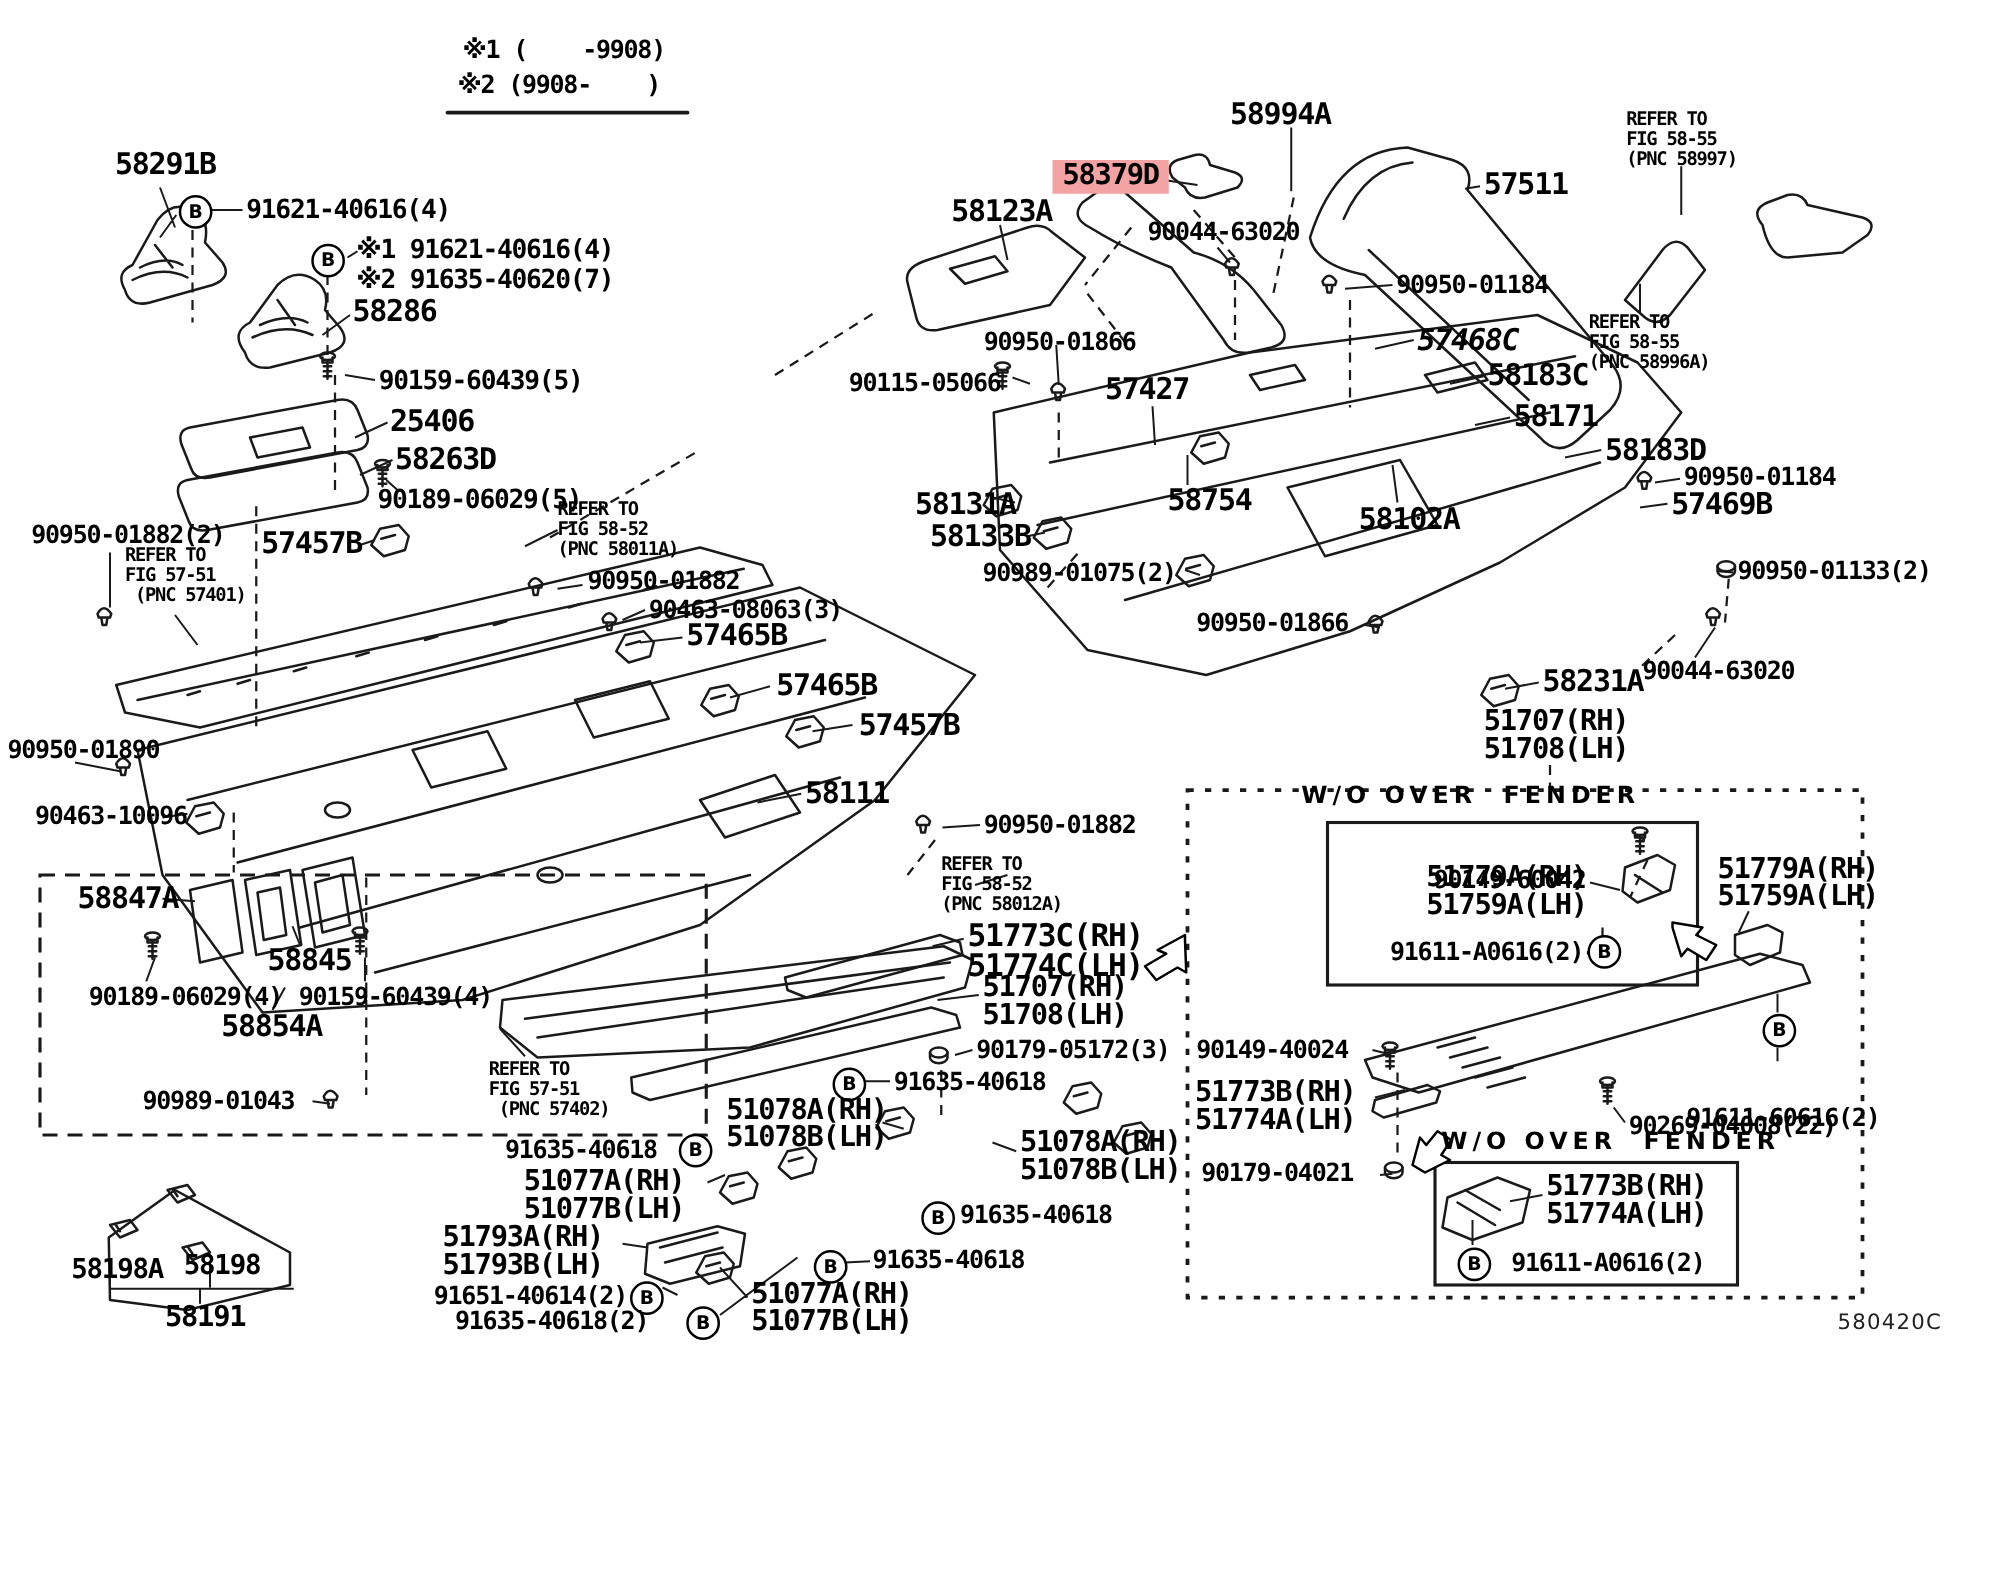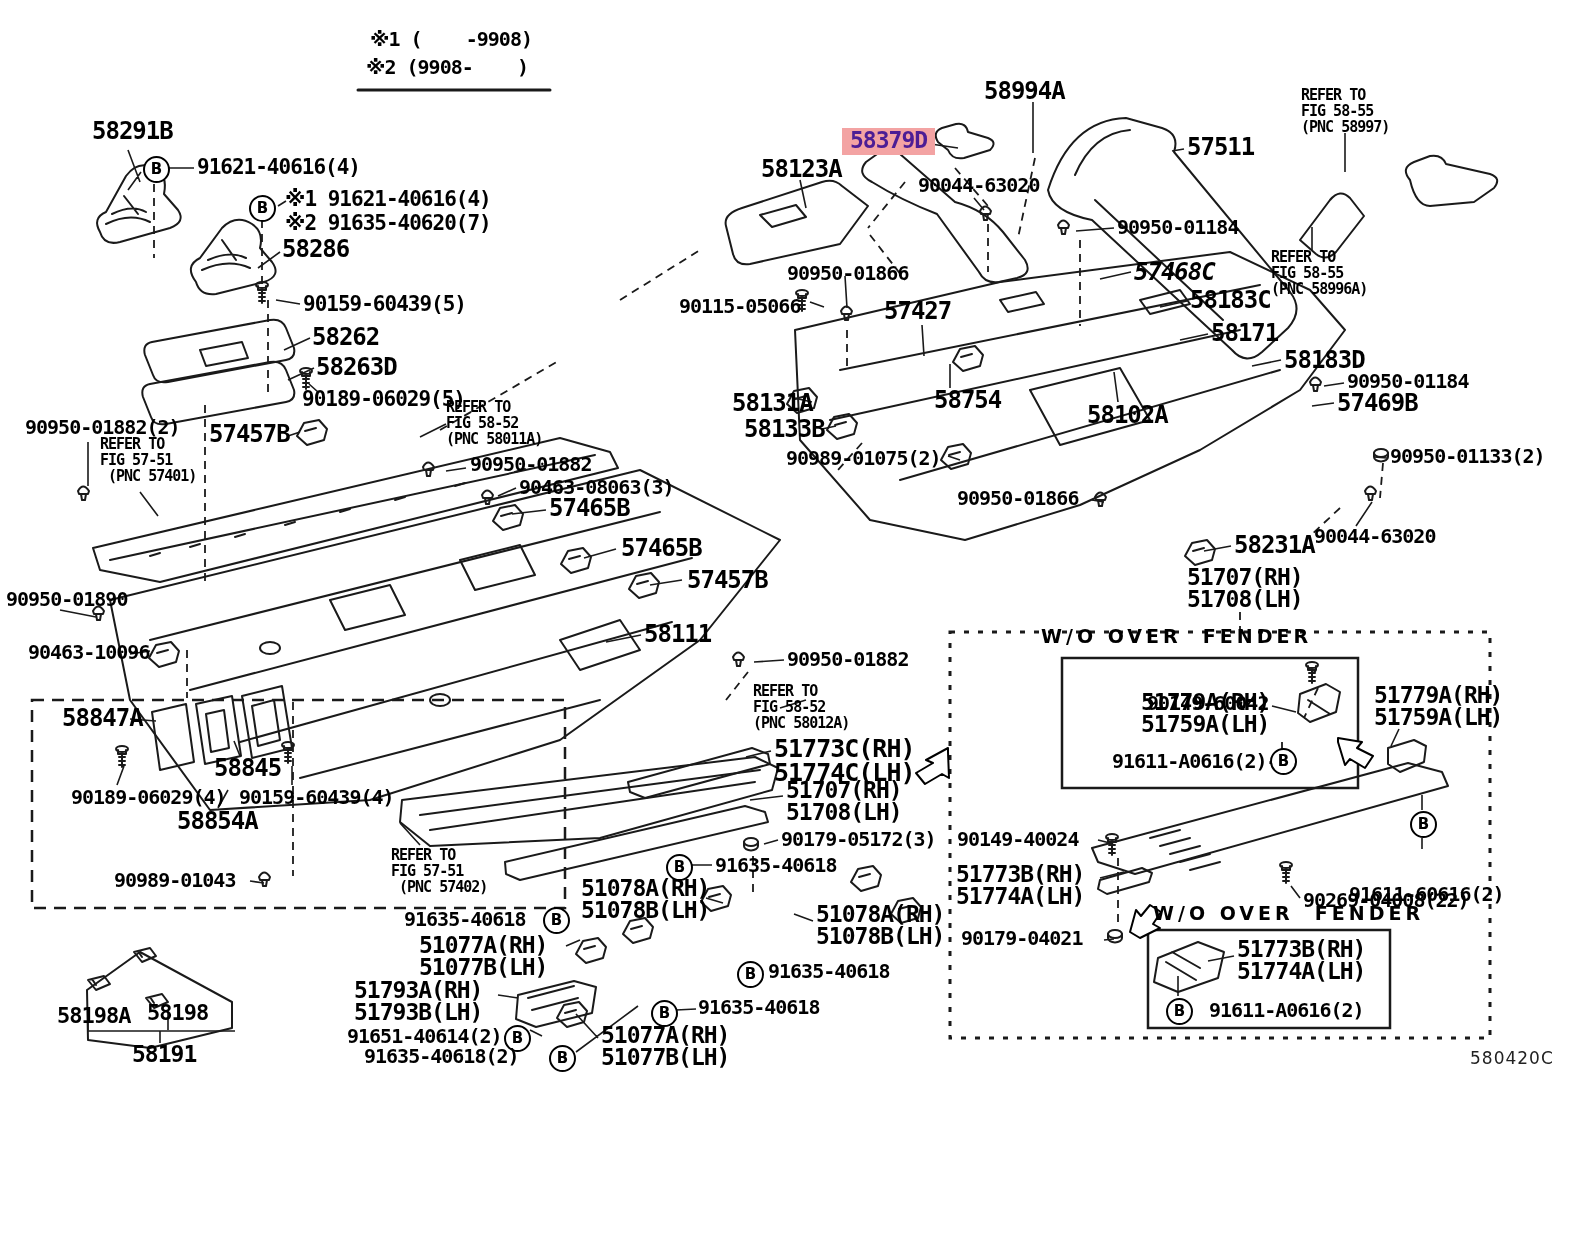--- a/index.html
+++ b/index.html
@@ -6,21 +6,21 @@
   #stage{position:relative;width:1592px;height:1258px;background:#ffffff;overflow:hidden;
          font-family:"DejaVu Sans Mono","DejaVu Sans",monospace;}
   #art{position:absolute;left:0;top:0;}
   #labels{position:absolute;left:0;top:0;width:1548px;height:1097px;}
   .lbl{position:absolute;font-family:"DejaVu Sans Mono","DejaVu Sans",monospace;font-weight:bold;
        color:#000;white-space:pre;line-height:0.95;letter-spacing:-1px;font-size:20px;}
   .refer{line-height:1.06;font-size:15px;letter-spacing:-1px;}
   .cb{font-family:"DejaVu Sans",sans-serif;border:2.5px solid #000;border-radius:50%;
       width:23px;height:23px;display:flex;align-items:center;justify-content:center;
       font-size:15px;letter-spacing:0;line-height:1;background:#fff;}
-  .hl{background:#f3a3a3;color:#4c1d95;padding:2px 8px 3px 8px;}
+  .hl{background:#f3a3a3;color:#000000;padding:2px 8px 3px 8px;}
   .wof{font-family:"DejaVu Sans",sans-serif;letter-spacing:4px;font-size:19px;white-space:pre;}
   .code{font-family:"DejaVu Sans",sans-serif;font-weight:normal;letter-spacing:1px;font-size:17px;color:#222;}
   #footer{position:absolute;left:0;top:1097px;width:1592px;height:161px;}
   .ftext{position:absolute;top:50%;color:#fff;font-family:"Liberation Sans",sans-serif;
          font-weight:400;font-size:64px;white-space:nowrap;transform:translateY(-52%) scaleX(0.80);
          transform-origin:0 50%;letter-spacing:2px;}
 </style>
 </head>
 <body>
 
@@ -188,21 +188,21 @@
       <div class="lbl" style="left: 370px; top: 30px; font-size: 20px;">※1 (    -9908)</div>
       <div class="lbl" style="left: 366px; top: 58px; font-size: 20px;">※2 (9908-    )</div>
       <div class="lbl" style="left: 92px; top: 120px; font-size: 24px;">58291B</div>
       <div class="lbl cb" style="left: 143px; top: 156px;">B</div>
       <div class="lbl" style="left: 197px; top: 158px; font-size: 21px;">91621-40616(4)</div>
       <div class="lbl cb" style="left: 249px; top: 195px;">B</div>
       <div class="lbl" style="left: 285px; top: 190px; font-size: 21px;">※1 91621-40616(4)</div>
       <div class="lbl" style="left: 285px; top: 214px; font-size: 21px;">※2 91635-40620(7)</div>
       <div class="lbl" style="left: 282px; top: 238px; font-size: 24px;">58286</div>
       <div class="lbl" style="left: 303px; top: 295px; font-size: 21px;">90159-60439(5)</div>
-      <div class="lbl" style="left: 312px; top: 326px; font-size: 24px;">58262</div>
+      <div class="lbl" style="left: 312px; top: 326px; font-size: 24px;">25406</div>
       <div class="lbl" style="left: 316px; top: 356px; font-size: 24px;">58263D</div>
       <div class="lbl" style="left: 302px; top: 390px; font-size: 21px; text-align: center;">90189-06029(5)</div>
       <div class="lbl" style="left: 25px; top: 418px; font-size: 20px;">90950-01882(2)</div>
       <div class="lbl refer" style="left: 100px; top: 437px;">REFER TO
 FIG 57-51
  (PNC 57401)</div>
       <div class="lbl" style="left: 209px; top: 423px; font-size: 24px;">57457B</div>
       <div class="lbl refer" style="left: 446px; top: 400px;">REFER TO
 FIG 58-52
 (PNC 58011A)</div>

